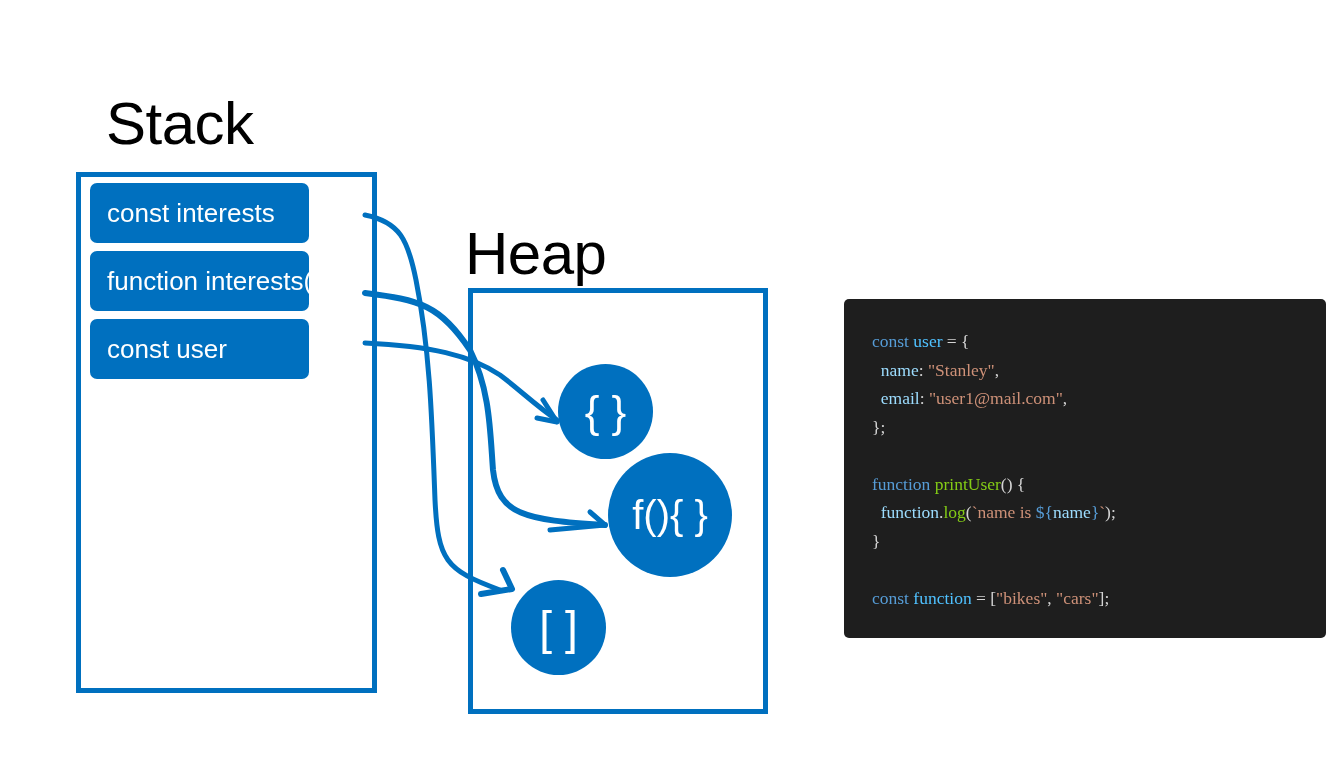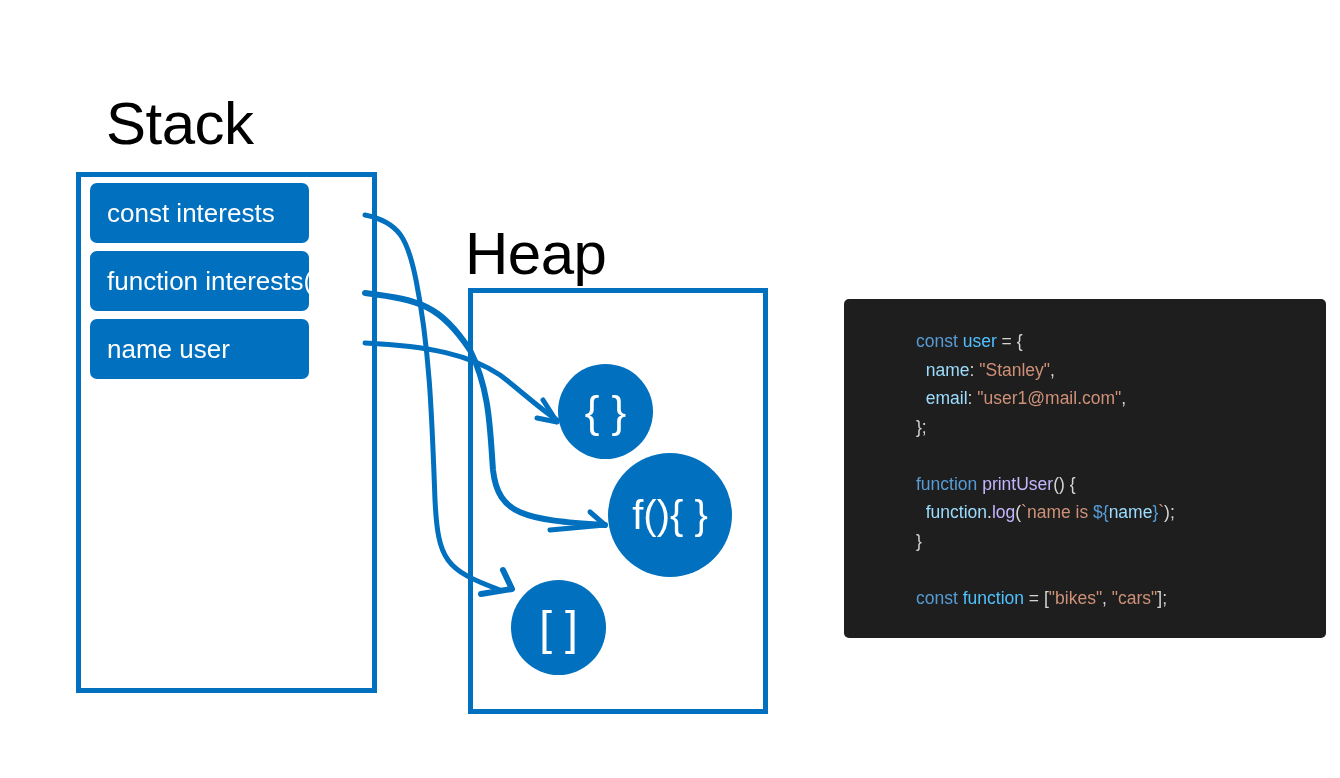--- a/index.html
+++ b/index.html
@@ -15,41 +15,41 @@
            border-radius: 7px; color: #fff; font-size: 26px; line-height: 60px; padding-left: 17px;
            box-sizing: border-box; white-space: nowrap; }
   .node { position: absolute; border-radius: 50%; background: #0070bf; color: #fff;
           display: flex; align-items: center; justify-content: center; }
   #node-object { left: 558px; top: 364px; width: 95px; height: 95px; font-size: 44px; }
   #node-function { left: 608px; top: 453px; width: 124px; height: 124px; font-size: 40px; }
   #node-array { left: 511px; top: 580px; width: 95px; height: 95px; font-size: 46px; }
   #arrows { position: absolute; left: 0; top: 0; width: 1340px; height: 778px; pointer-events: none; }
   #code-panel { position: absolute; left: 844px; top: 299px; width: 482px; height: 339px;
                 background: #1e1e1e; border-radius: 5px; box-sizing: border-box; padding: 28px 0 0 28px; }
-  .code-line { font-family: Liberation Sans, sans-serif; font-size: 17.5px;
-               line-height: 28.5px; height: 28.5px; white-space: pre; color: #d4d4d4; margin-left: 44px; }
+  .code-line { font-family: Liberation Serif, serif; font-size: 17.5px;
+               line-height: 28.5px; height: 28.5px; white-space: pre; color: #d4d4d4; }
   .kw { color: #569cd6; }
   .var { color: #4fc1ff; }
   .prop { color: #9cdcfe; }
   .str { color: #ce9178; }
-  .fn { color: #c4b5fd; }
+  .fn { color: #84cc16; }
   .punc { color: #d4d4d4; }
 </style>
 </head>
 <body>
 
 <div id="stack-title" class="title">Stack</div>
 <div id="heap-title" class="title">Heap</div>
 
 <div id="stack-box" class="box"></div>
 <div id="heap-box" class="box"></div>
 
 <div class="frame" style="top:183px">const interests</div>
 <div class="frame" style="top:251px">function interests()</div>
-<div class="frame" style="top:319px">name user</div>
+<div class="frame" style="top:319px">const user</div>
 
 <svg id="arrows" viewBox="0 0 1340 778">
   <g fill="none" stroke="#0070bf" stroke-linecap="round" stroke-linejoin="round">
 
     <path d="M365,215 C400,222 408,240 416,280 C430,350 432,420 435,500 C438,560 445,570 500,590" stroke-width="5"></path>
     <path d="M481,594 L512,589 M503,570 L512,589" stroke-width="6"></path>
 
     <path d="M365,293 C420,300 440,305 470,350 C490,390 490,430 493,470 C498,515 525,520 605,525" stroke-width="6"></path>
     <path d="M550,530 L605,525 M590,512 L605,525" stroke-width="5"></path>
 

